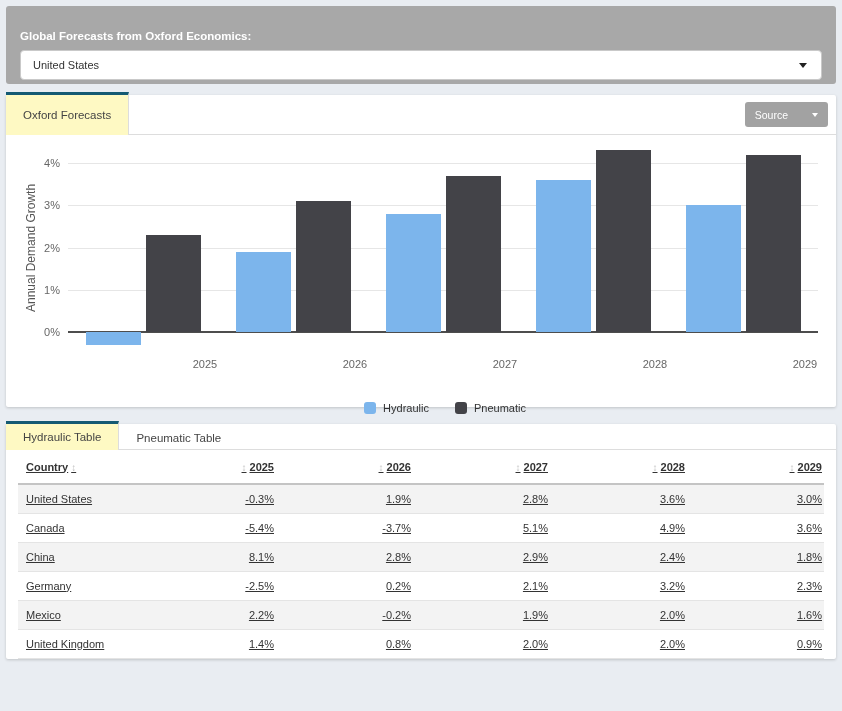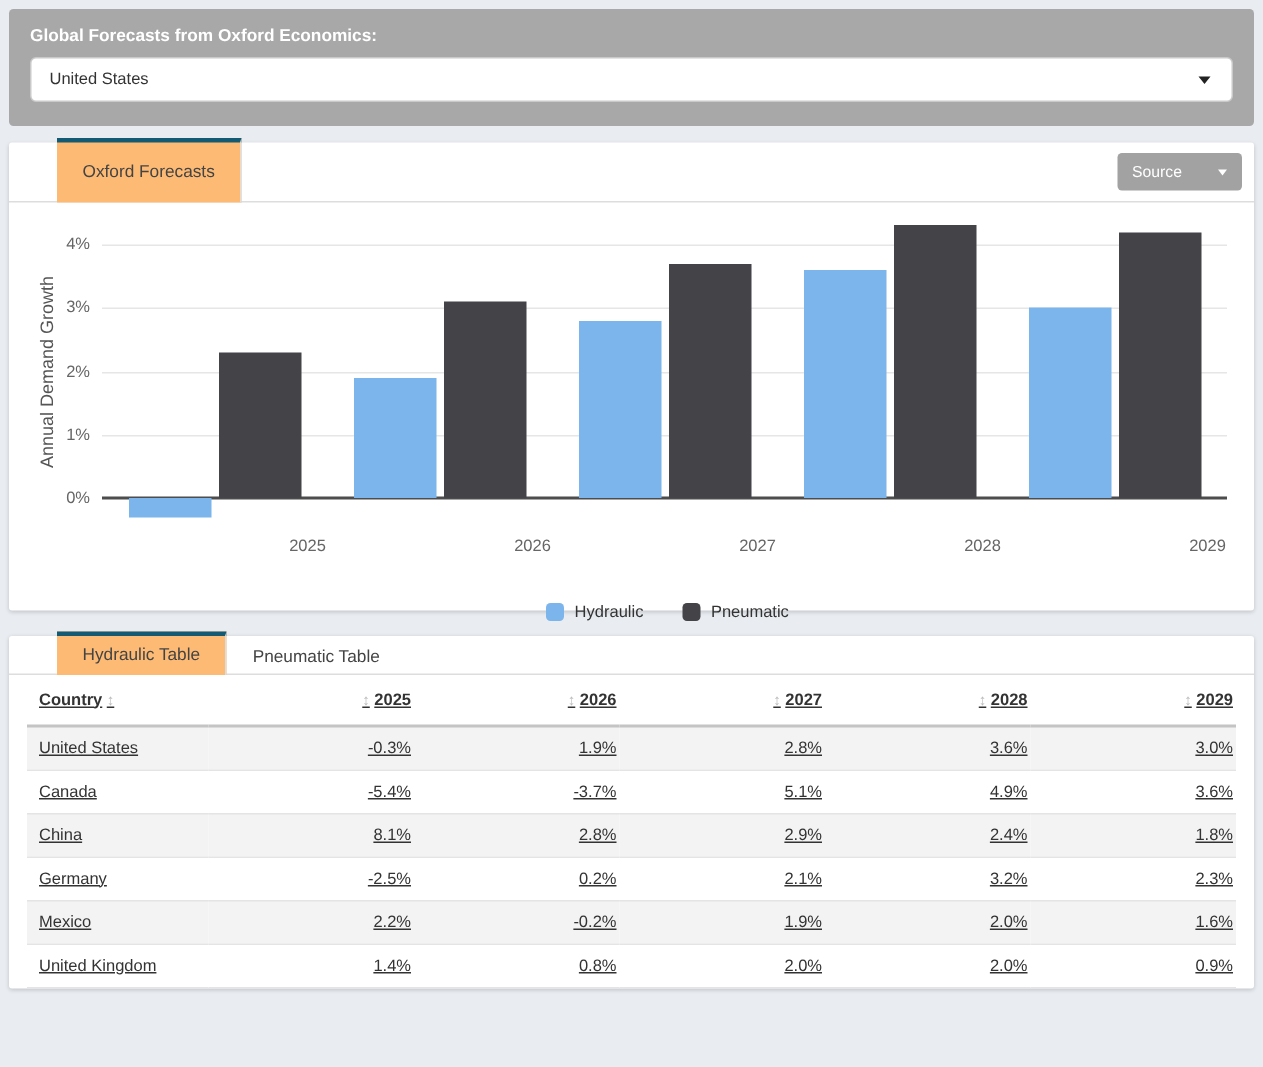--- a/index.html
+++ b/index.html
@@ -6,21 +6,21 @@
   html,body { margin:0; padding:0; }
   body {
     width:842px; height:711px; overflow:hidden;
     background:#e9edf2;
     font-family:"Liberation Sans", sans-serif;
     color:#333;
   }
   
   .band {
     margin:6px 6px 0; height:78px; background:#a8a8a8;
-    border-radius:3px; padding:12px 14px 0;
+    border-radius:3px; padding:24px 14px 0;
   }
   .band-label { color:#fff; font-weight:bold; font-size:11.5px; margin-bottom:8px; }
   .dropdown {
     position:relative; height:30px; background:#fff; border:1px solid #c9c9c9;
     border-radius:4px; display:flex; align-items:center; padding:0 26px 0 12px;
     font-size:11px; cursor:pointer;
   }
   .caret-down {
     width:0; height:0; border-left:4px solid transparent; border-right:4px solid transparent;
     border-top:5px solid currentColor; display:inline-block;
@@ -36,23 +36,23 @@
   .tabbar {
     display:flex; align-items:stretch; border-bottom:1px solid #ddd;
     position:relative; height:40px;
   }
   .table-card .tabbar { height:26px; }
   .tab {
     display:flex; align-items:center; padding:0 17px; font-size:11.5px; color:#444;
     border-top:3px solid transparent; cursor:pointer; white-space:nowrap;
   }
   .tab.active {
-    border-top:3px solid var(--accent); background:#fdba74;
+    border-top:3px solid var(--accent); background:#fef9c3;
     border-right:1px solid #ddd; margin-bottom:-1px; margin-top:-3px;
-    position:relative; z-index:2;margin-left:32px;
+    position:relative; z-index:2;
   }
   .source-btn {
     position:absolute; right:8px; top:7px; height:25px; padding:0 10px;
     background:#a2a2a2; color:#fff; border:none; border-radius:3px;
     font-size:10.5px; font-family:inherit; display:flex; align-items:center; gap:24px;
     cursor:pointer;
   }
   .source-btn .caret-down { border-top-width:4px; border-left-width:3.5px; border-right-width:3.5px; }
   
   .chart-wrap { position:relative; padding:10px 14px 6px 62px; }

